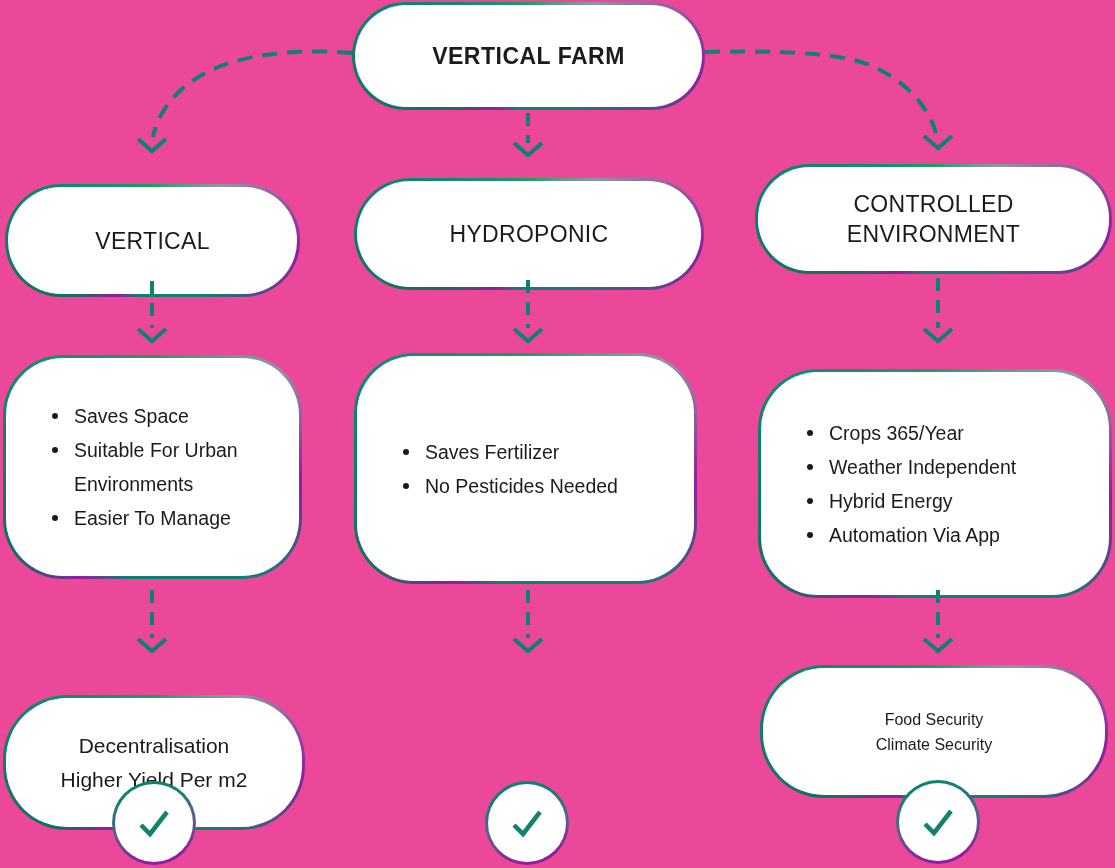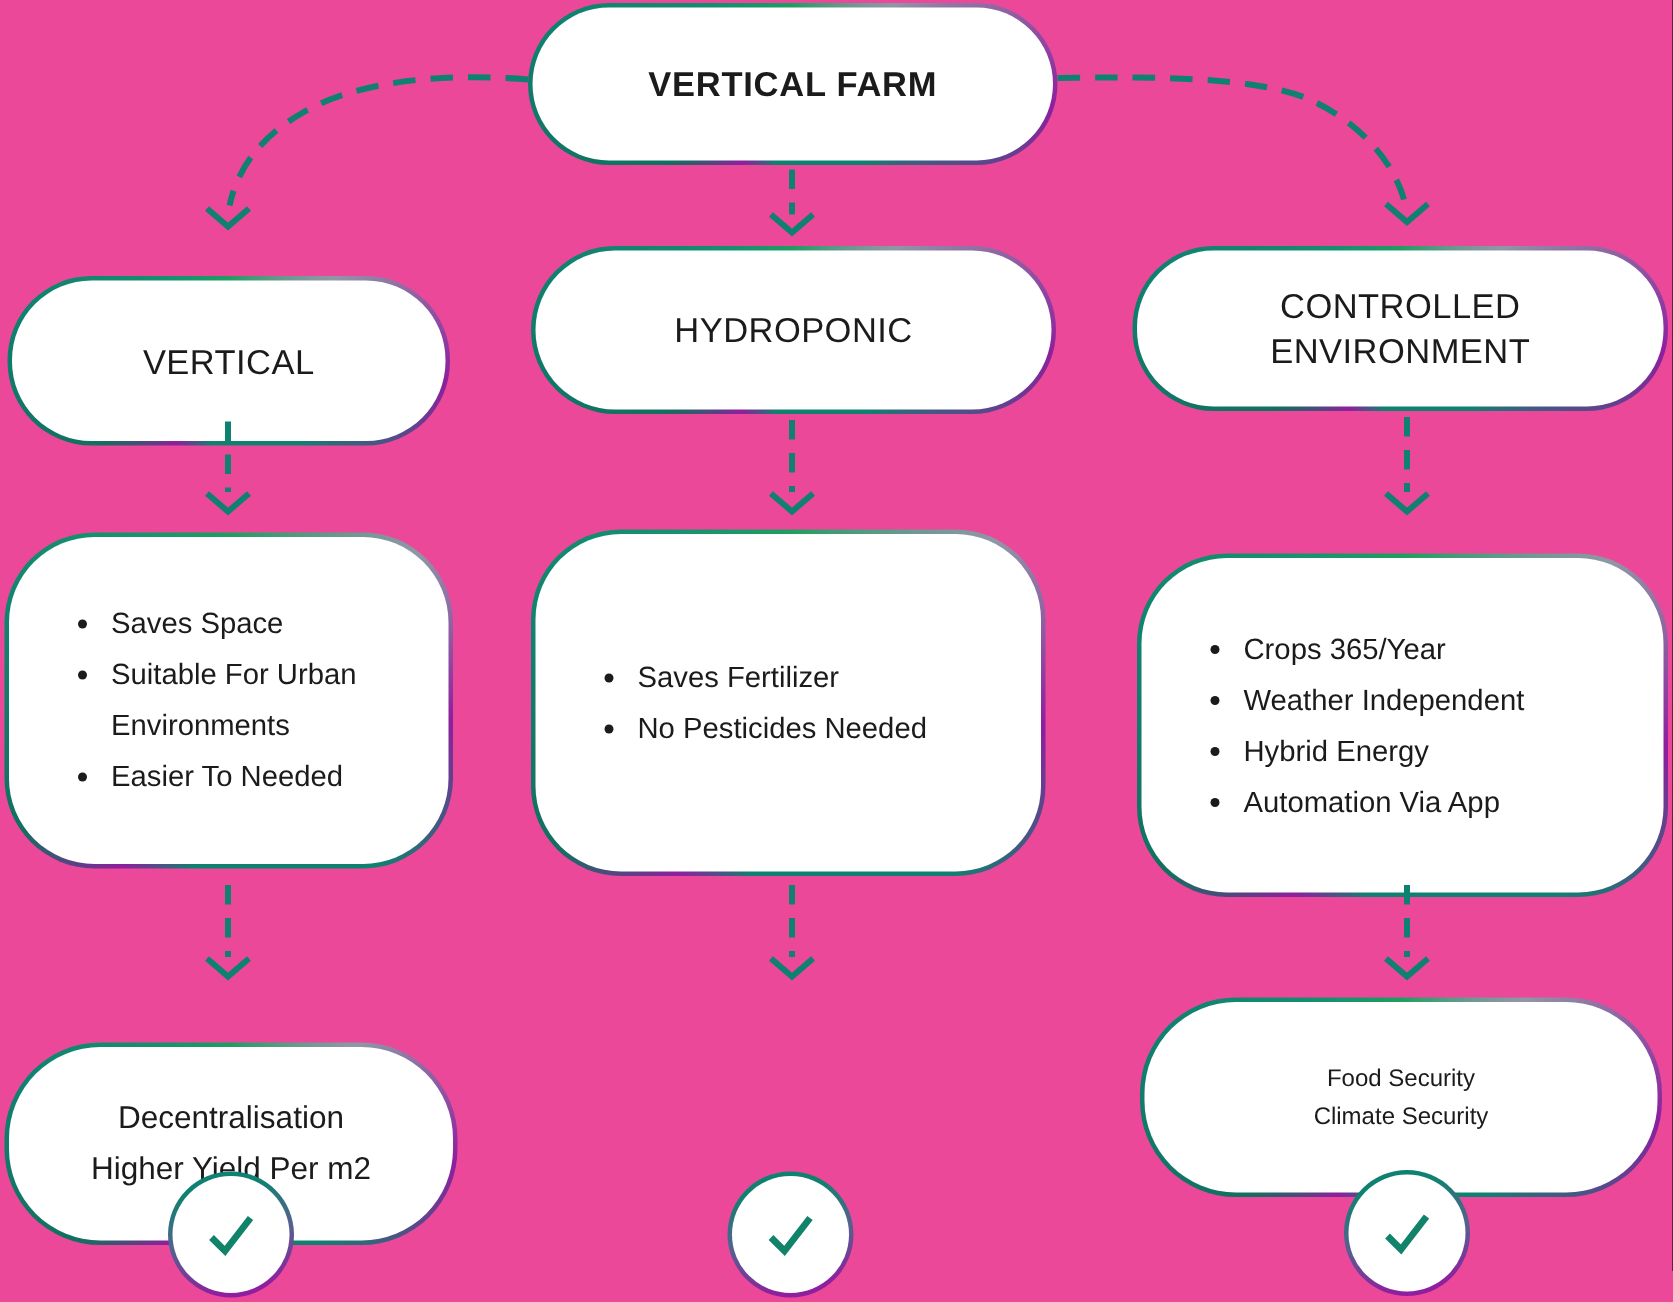--- a/index.html
+++ b/index.html
@@ -84,37 +84,37 @@
     <div class="inner">
       <span class="root-label">VERTICAL FARM</span>
     </div>
   </div>
 
   <div class="gbox r56 pill" style="left:5px;top:164px;width:295px;height:113px;margin-top:20px;">
     <div class="inner">
         <span class="pill-label">VERTICAL</span>
       </div>
   </div>
-  <div class="gbox r56 pill" style="left:354px;top:164px;width:350px;height:112px;">
+  <div class="gbox r56 pill" style="left:354px;top:178px;width:350px;height:112px;">
     <div class="inner">
         <span class="pill-label">HYDROPONIC</span>
       </div>
   </div>
   <div class="gbox r54 pill" style="left:755px;top:164px;width:357px;height:110px;">
     <div class="inner">
         <span class="pill-label">CONTROLLED ENVIRONMENT</span>
       </div>
   </div>
 
   <div class="gbox r60 bullets-box" style="left:3px;top:355px;width:299px;height:224px;">
     <div class="inner">
       <ul>
         <li>Saves Space</li>
         <li>Suitable For Urban Environments</li>
-        <li>Easier To Needed</li>
+        <li>Easier To Manage</li>
       </ul>
     </div>
   </div>
   <div class="gbox r60 bullets-box" style="left:354px;top:353px;width:343px;height:231px;">
     <div class="inner">
       <ul>
         <li>Saves Fertilizer</li>
         <li>No Pesticides Needed</li>
       </ul>
     </div>

